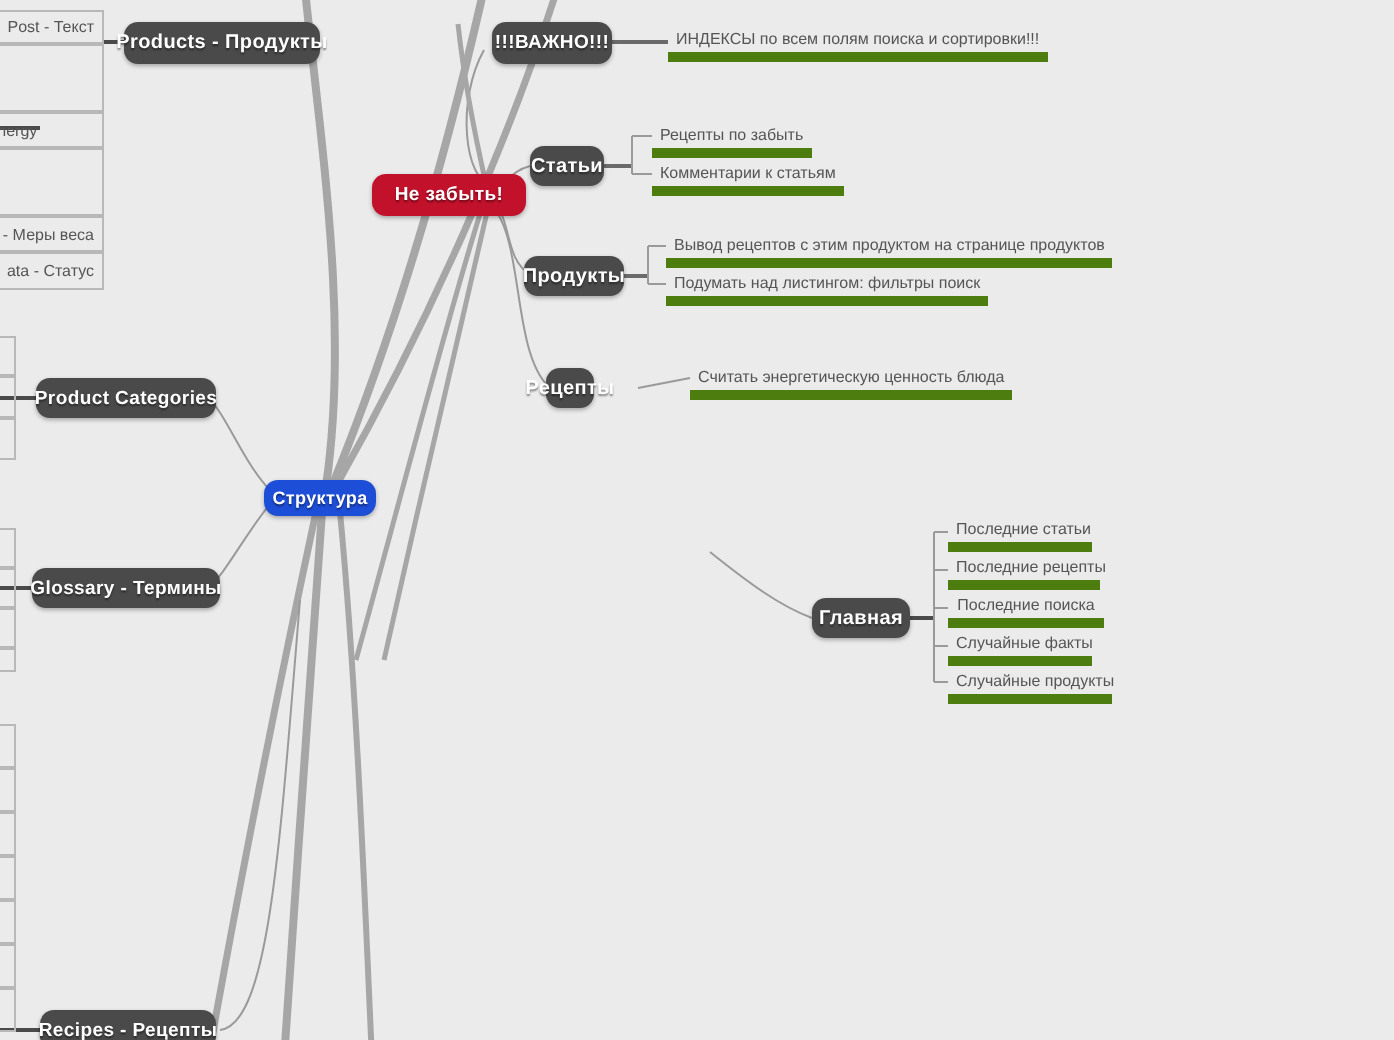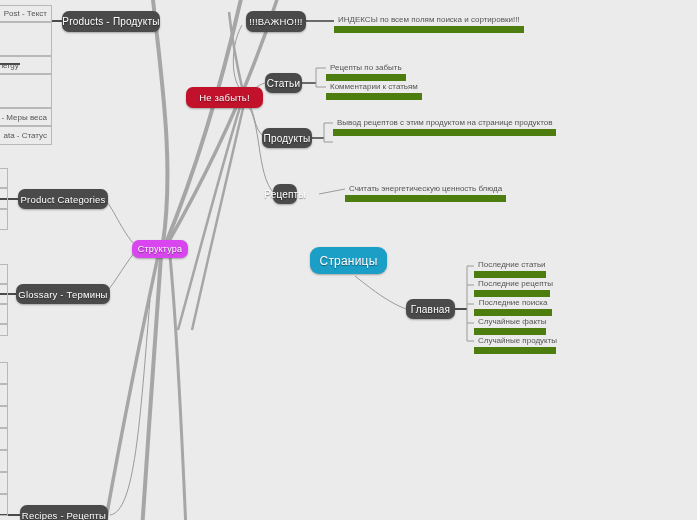--- a/index.html
+++ b/index.html
@@ -22,39 +22,39 @@
 
   
   .node {
     position: absolute;
     box-sizing: border-box;
     display: flex;
     align-items: center;
     justify-content: center;
     border-radius: 7px;
     color: #ffffff;
-    font-weight: normal;
+    font-weight: bold;
     letter-spacing: .2px;
     white-space: nowrap;
     text-shadow: 0 1px 1px rgba(0,0,0,.45);
     box-shadow: 0 1px 2px rgba(0,0,0,.30);
     z-index: 5;
   }
   .node.dark   { background: #4a4a4a; }
   .node.red    { background: #c2112b; }
-  .node.orange { background: #d946ef; }
+  .node.orange { background: #1d4ed8; }
   .node.cyan   { background: #1b9fc6; }
 
   
   .leaf {
     position: absolute;
     box-sizing: border-box;
     color: #555555;
     white-space: nowrap;
-    border-bottom: 7px solid #4d7c0f;
+    border-bottom: 5px solid #4d7c0f;
     padding: 0 4px 1px 4px;
     line-height: 11px;
     z-index: 4;
   }
   .leaf.center { text-align: center; }
 
   
   .cell {
     position: absolute;
     box-sizing: border-box;
@@ -204,23 +204,20 @@
   </div>
 
   <div class="node dark" style="left:273px; top:184px; width:24px; height:20px; font-size:10px;">
     <span>Рецепты</span>
   </div>
 
   <div class="node orange" style="left:132px; top:240px; width:56px; height:18px; font-size:9px;">
     <span>Структура</span>
   </div>
 
-  <div class="node cyan" style="left:310px; top:247px; width:77px; height:27px; font-size:12px; border-radius:9px;">
-    <span>Страницы</span>
-  </div>
 
   <div class="node dark" style="left:406px; top:299px; width:49px; height:20px; font-size:10px;">
     <span>Главная</span>
   </div>
 
   <div class="leaf" style="left:334px; top:14px; font-size:8px;">
     <span>ИНДЕКСЫ по всем полям поиска и сортировки!!!</span>
   </div>
 
   <div class="leaf" style="left:326px; top:62px; font-size:8px;">
@@ -228,20 +225,23 @@
   </div>
 
   <div class="leaf" style="left:326px; top:81px; font-size:8px;">
     <span>Комментарии к статьям</span>
   </div>
 
   <div class="leaf" style="left:333px; top:117px; font-size:8px;">
     <span>Вывод рецептов с этим продуктом на странице продуктов</span>
   </div>
 
+  <div class="leaf" style="left:333px; top:136px; font-size:8px;">
+    <span>Подумать над листингом: фильтры поиск</span>
+  </div>
 
   <div class="leaf" style="left:345px; top:183px; font-size:8px;">
     <span>Считать энергетическую ценность блюда</span>
   </div>
 
   <div class="leaf center" style="left:474px; top:259px; width:72px; font-size:8px;">
     <span>Последние статьи</span>
   </div>
   <div class="leaf center" style="left:474px; top:278px; width:76px; font-size:8px;">
     <span>Последние рецепты</span>

